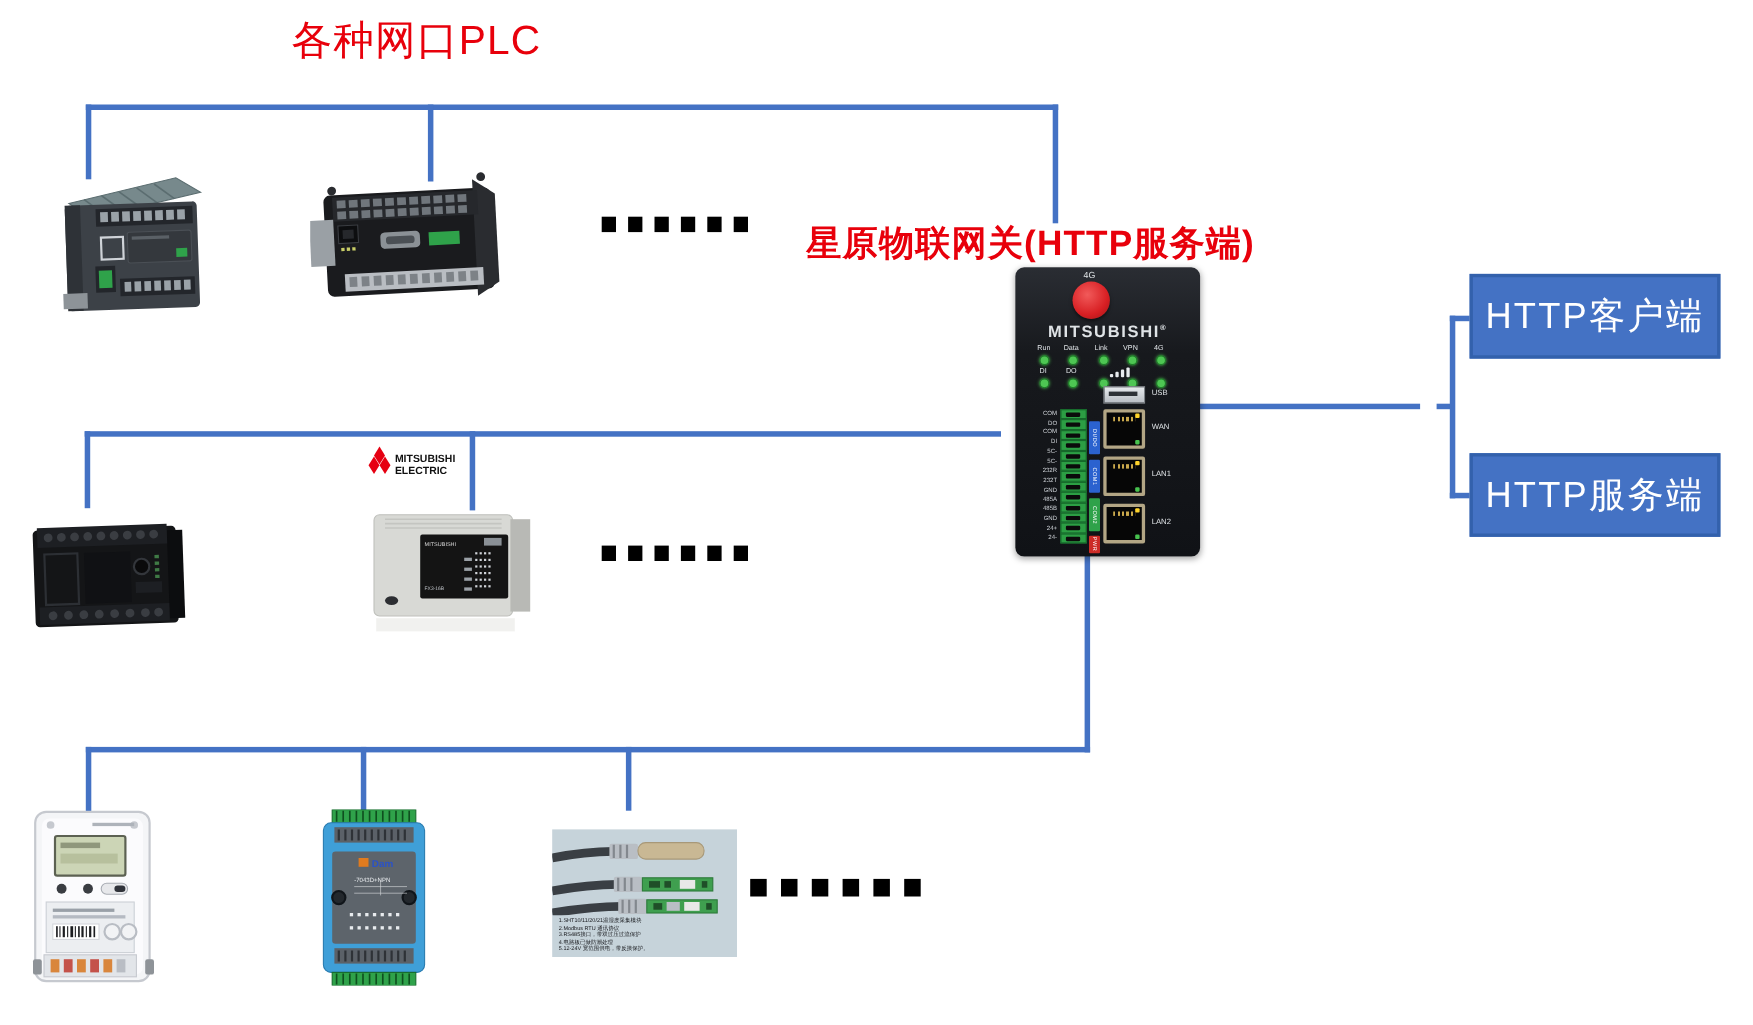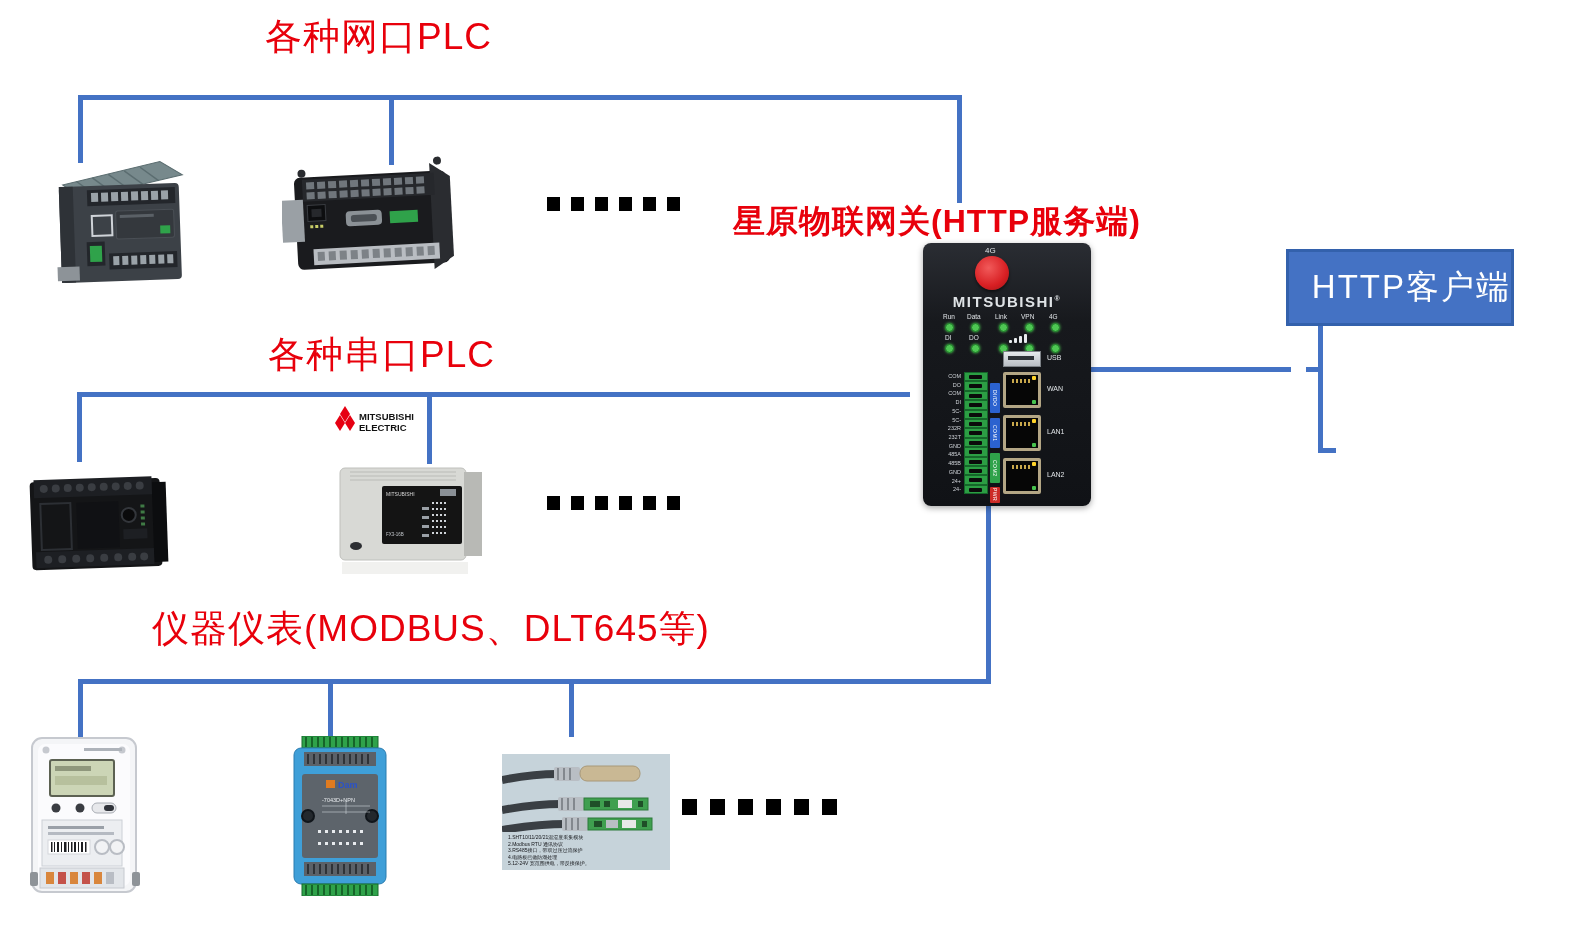--- a/index.html
+++ b/index.html
@@ -52,22 +52,20 @@
   <div class="line vl" style="left:569px;top:679px;height:58px;"></div>
   <div class="line vl" style="left:986px;top:505px;height:179px;"></div>
 
   <div class="line hl" style="left:1076px;top:367px;width:215px;"></div>
   <div class="line hl" style="left:1306px;top:367px;width:16px;"></div>
   <div class="line vl" style="left:1318px;top:287px;height:166px;"></div>
   <div class="line hl" style="left:1318px;top:287px;width:18px;"></div>
   <div class="line hl" style="left:1318px;top:448px;width:18px;"></div>
 
   <div class="red-label" style="left:265px;top:12px;">各种网口PLC</div>
-  <div class="red-label" style="left:268px;top:330px;">各种串口PLC</div>
-  <div class="red-label" style="left:152px;top:604px;">仪器仪表(MODBUS、DLT645等)</div>
   <div class="red-label gw-title" style="left:733px;top:200px;">星原物联网关(HTTP服务端)</div>
 
   <div class="dots" style="left:547px;top:197px;">
       <i></i>
       <i></i>
       <i></i>
       <i></i>
       <i></i>
       <i></i>
     </div>
@@ -81,22 +79,25 @@
     </div>
   <div class="dots big" style="left:682px;top:799px;">
       <i></i>
       <i></i>
       <i></i>
       <i></i>
       <i></i>
       <i></i>
     </div>
 
-  <div class="bluebox" style="left:1286px;top:249px;height:77px;justify-content:flex-end;">
+  <div class="bluebox" style="left:1336px;top:249px;height:77px;">
     <span>HTTP客户端</span>
+  </div>
+  <div class="bluebox" style="left:1336px;top:412px;height:76px;">
+    <span>HTTP服务端</span>
   </div>
 
   <svg class="dev" style="left:50px;top:153px;" width="142" height="140" viewBox="0 0 142 140">
     <g transform="rotate(-2 70 70)">
       <polygon points="14,30 112,10 134,24 34,44" fill="#77898c"></polygon>
       <polygon points="14,30 112,10 134,24 34,44" fill="none" stroke="#5b6d70" stroke-width="1"></polygon>
       <g stroke="#5b6d70" stroke-width="1.5">
         <line x1="28" y1="27" x2="46" y2="41"></line>
           <line x1="44" y1="24" x2="62" y2="38"></line>
         <line x1="60" y1="21" x2="78" y2="35"></line>

